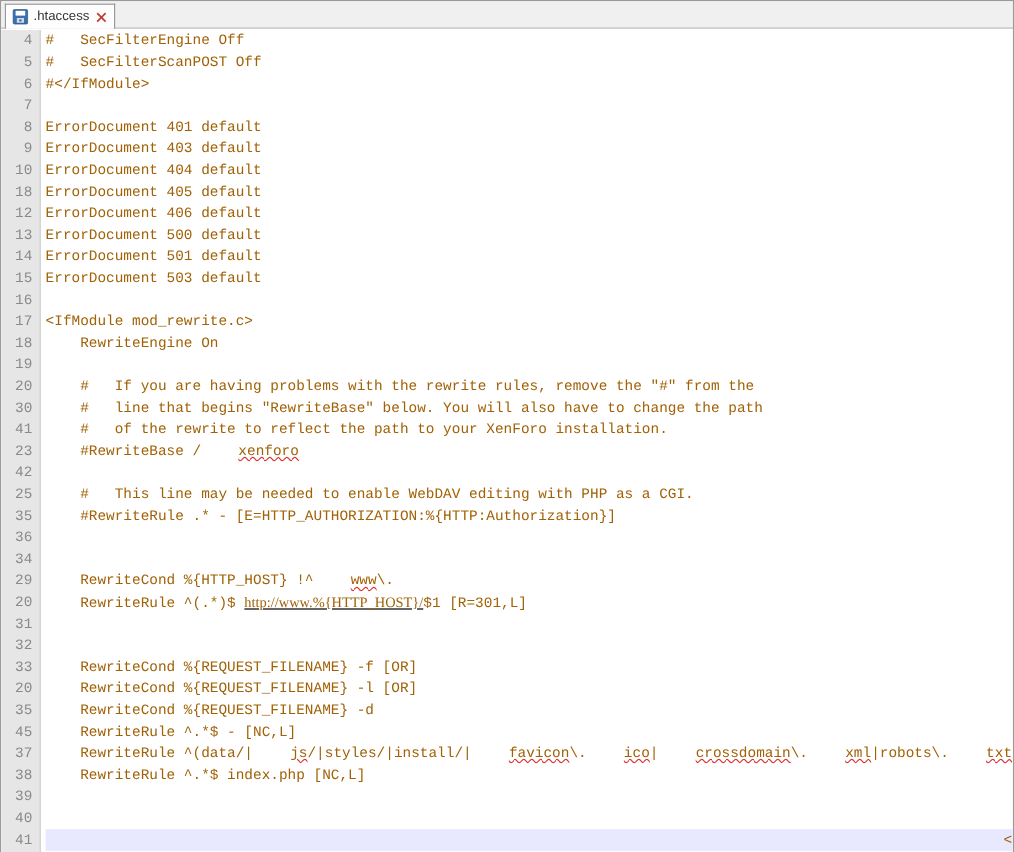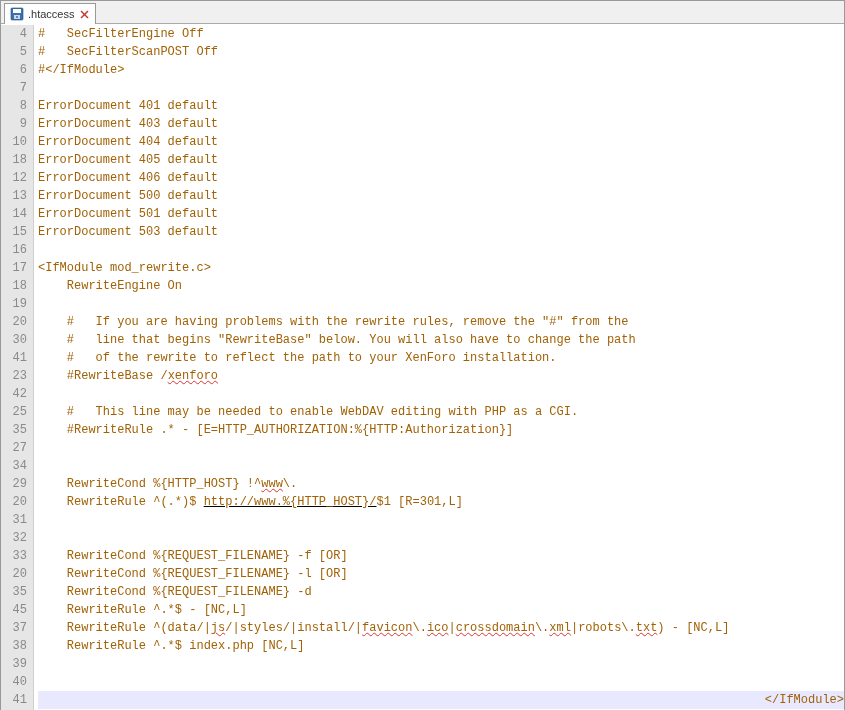--- a/index.html
+++ b/index.html
@@ -94,24 +94,26 @@
   }
   .line.current {
     background: #e8e8ff;
     text-align: right;
   }
   .spell {
     text-decoration-line: underline;
     text-decoration-style: wavy;
     text-decoration-color: #d33;
     text-decoration-thickness: 1px;
+    margin-left: 31px;
   }
   .underline {
     text-decoration: underline;
     text-decoration-color: #000;
+    font-family: Liberation Serif, serif;
   }
 </style>
 </head>
 <body>
 
 <div class="window">
 
   <div class="tab-bar">
     <div class="tab">
       <span class="tab-icon">
@@ -152,21 +154,21 @@
         <div class="line">17</div>
         <div class="line">18</div>
         <div class="line">19</div>
         <div class="line">20</div>
         <div class="line">30</div>
         <div class="line">41</div>
         <div class="line">23</div>
         <div class="line">42</div>
         <div class="line">25</div>
         <div class="line">35</div>
-        <div class="line">27</div>
+        <div class="line">36</div>
         <div class="line">34</div>
         <div class="line">29</div>
         <div class="line">20</div>
         <div class="line">31</div>
         <div class="line">32</div>
         <div class="line">33</div>
         <div class="line">20</div>
         <div class="line">35</div>
         <div class="line">45</div>
         <div class="line">37</div>

